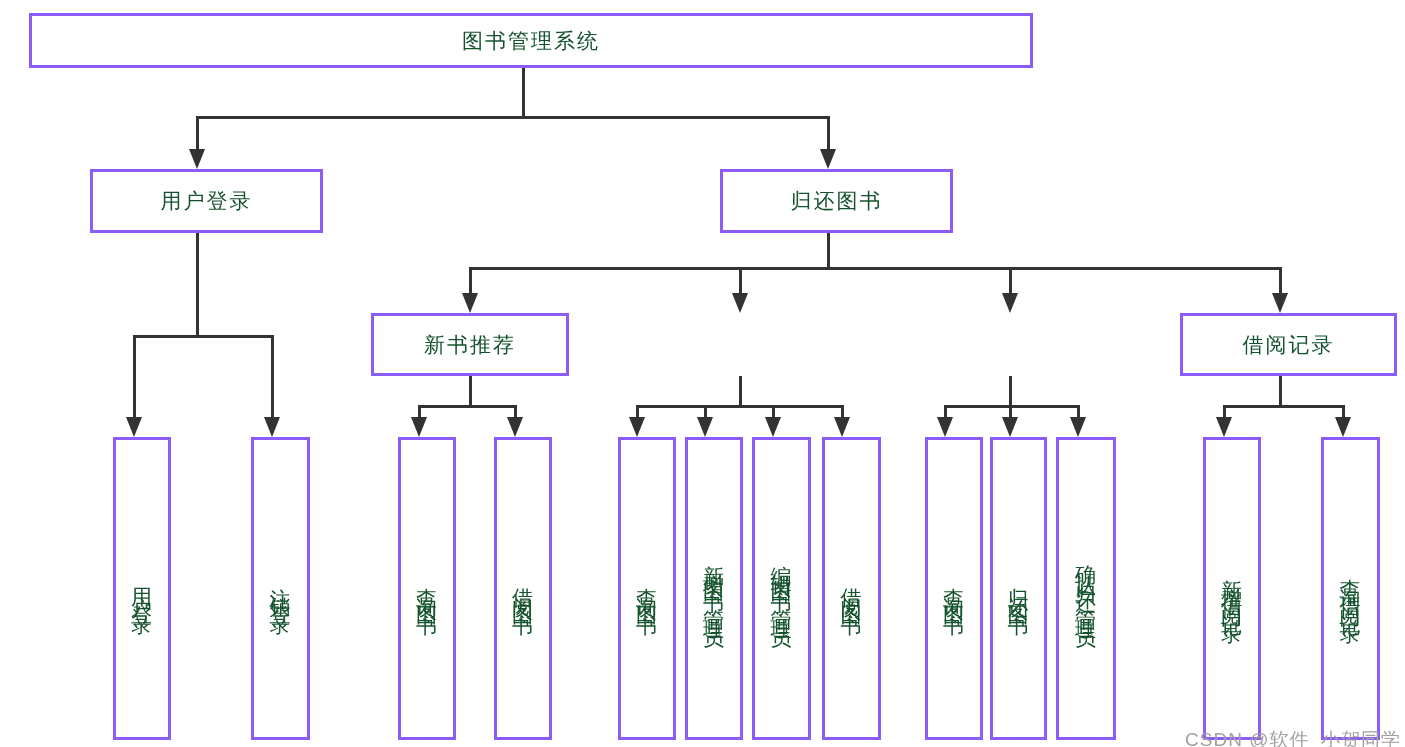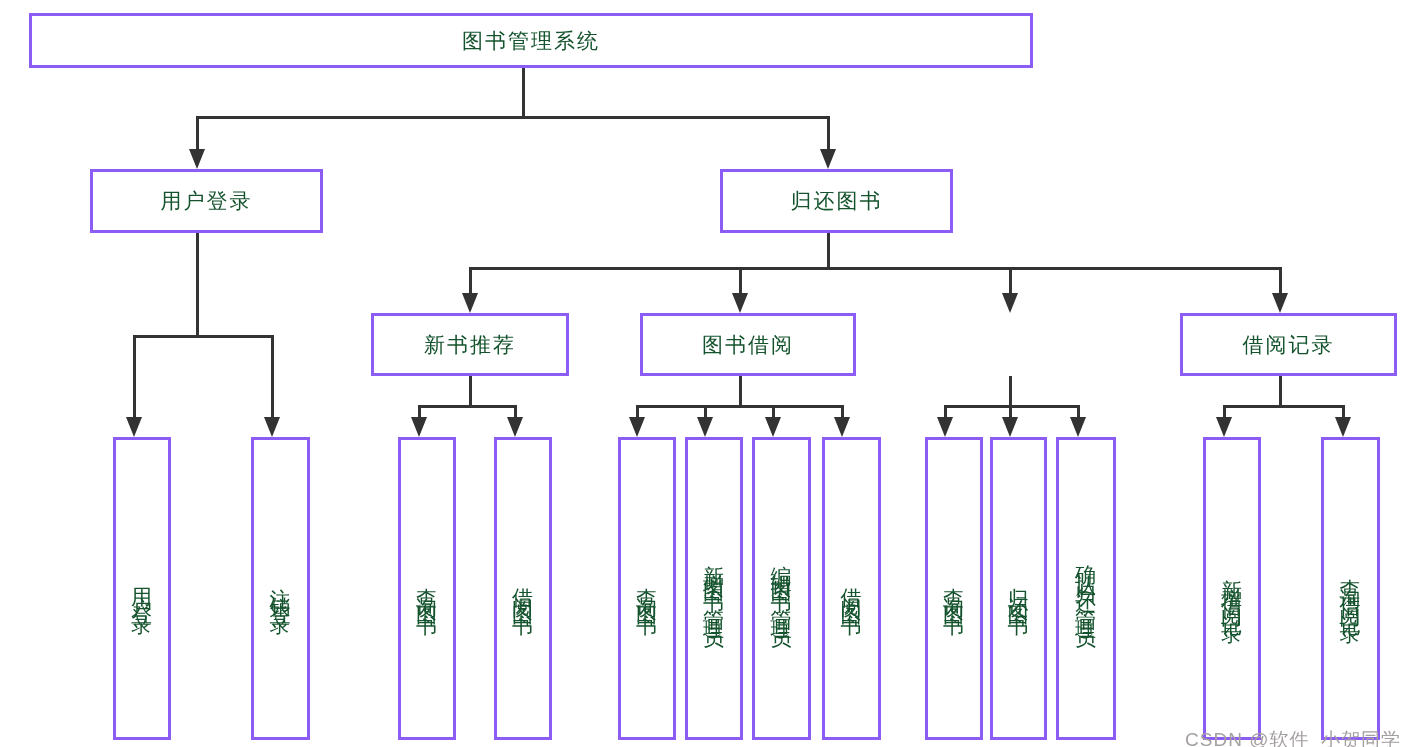--- a/index.html
+++ b/index.html
@@ -127,23 +127,20 @@
   <div class="node h" style="left:82px;top:169px;width:233px;height:64px">
     <span>用户登录</span>
   </div>
   <div class="node h" style="left:712px;top:169px;width:233px;height:64px">
     <span>归还图书</span>
   </div>
 
   <div class="node h" style="left:363px;top:313px;width:198px;height:63px">
     <span>新书推荐</span>
   </div>
-  <div class="node h" style="left:632px;top:313px;width:216px;height:63px">
-    <span>图书借阅</span>
-  </div>
   <div class="node h" style="left:1172px;top:313px;width:217px;height:63px">
     <span>借阅记录</span>
   </div>
 
   <div class="node v" style="left:105px;top:437px;width:58px;height:303px">
     <span>用户登录</span>
   </div>
   <div class="node v" style="left:243px;top:437px;width:59px;height:303px">
     <span>注销登录</span>
   </div>

